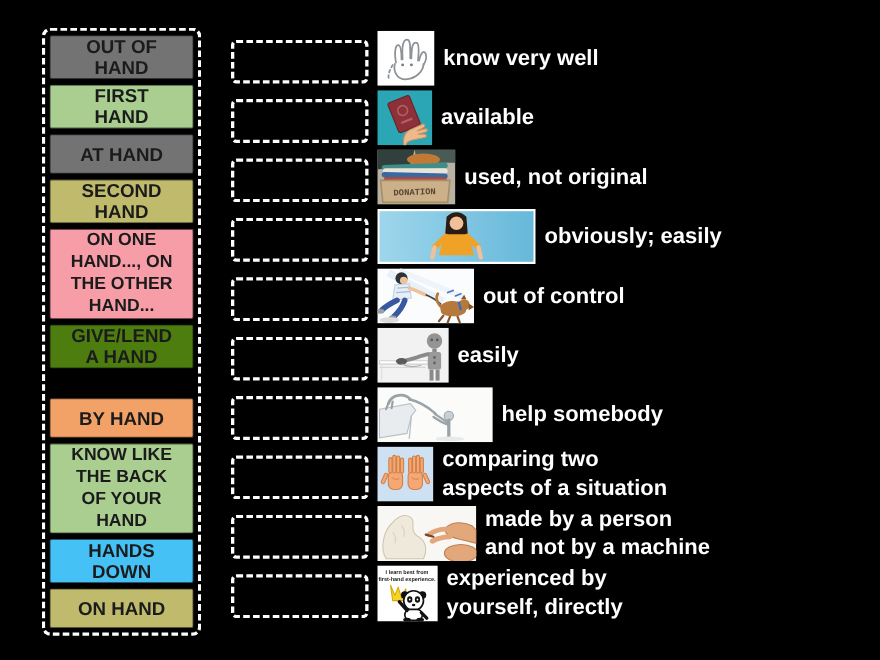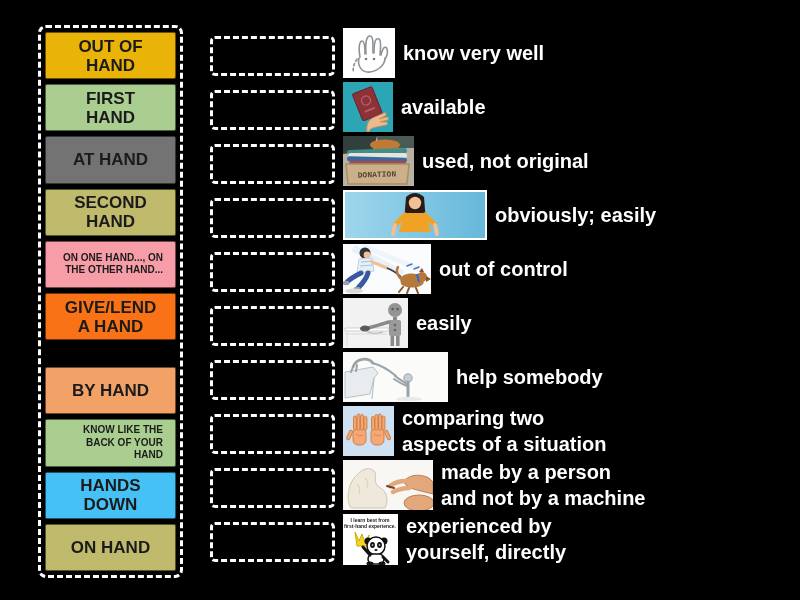--- a/index.html
+++ b/index.html
@@ -6,45 +6,45 @@
   .board{position:relative;width:800px;height:600px;background:#000;overflow:hidden;
          font-family:"Liberation Sans",sans-serif;}
   
   .terms-panel{position:absolute;left:38px;top:25px;width:145px;height:553px;
                border:3px dashed #fff;border-radius:8px;box-sizing:border-box;
                display:flex;flex-direction:column;gap:5px;padding:4px;}
   .term-tile{flex:1;display:flex;align-items:center;justify-content:center;text-align:center;
              color:#1b1b1b;font-weight:bold;font-size:17px;line-height:1.12;
              padding:0 14px;box-sizing:border-box;border:1px solid rgba(0,0,0,0.55);
              border-radius:2px;cursor:grab;}
-  .term-tile.small{font-size:10px;line-height:1.25;padding:0 12px;text-align:right;}
+  .term-tile.small{font-size:16px;line-height:1.25;padding:0 12px;}
   
   .slots{position:absolute;left:210px;top:36px;display:flex;flex-direction:column;gap:14px;}
   .slot{width:125px;height:40px;border:3px dashed #fff;border-radius:5px;box-sizing:border-box;}
   
   .defs{position:absolute;left:343px;top:28px;display:flex;flex-direction:column;}
   .def-row{height:50px;margin-bottom:4px;display:flex;align-items:center;gap:8px;}
   .def-img{height:50px;flex:0 0 auto;display:block;}
   .def-text{color:#fff;font-weight:bold;font-size:20px;line-height:26px;white-space:pre-line;}
   .w52{width:52px}.w50{width:50px}.w71{width:71px}.w144{width:144px}.w88{width:88px}
   .w65{width:65px}.w105{width:105px}.w51{width:51px}.w90{width:90px}.w55{width:55px}
   svg{display:block}
 </style>
 </head>
 <body>
 
 <div class="board">
 
   <div class="terms-panel">
-    <div class="term-tile" style="background: #eab308;">OUT OF HAND</div>
+    <div class="term-tile" style="background: #737373;">OUT OF HAND</div>
     <div class="term-tile" style="background: rgb(169, 206, 144);">FIRST HAND</div>
     <div class="term-tile" style="background: #737373;">AT HAND</div>
     <div class="term-tile" style="background: rgb(191, 186, 108);">SECOND HAND</div>
     <div class="term-tile small" style="background: rgb(247, 157, 168);">ON ONE HAND..., ON THE OTHER HAND...</div>
-    <div class="term-tile" style="background: #f97316;">GIVE/LEND A HAND</div>
+    <div class="term-tile" style="background: #4d7c0f;">GIVE/LEND A HAND</div>
     <div class="term-tile" style="background: rgb(242, 162, 102); margin-top: 22px;">BY HAND</div>
     <div class="term-tile small" style="background: rgb(169, 206, 144);">KNOW LIKE THE BACK OF YOUR HAND</div>
     <div class="term-tile" style="background: rgb(69, 193, 246);">HANDS DOWN</div>
     <div class="term-tile" style="background: rgb(191, 186, 108);">ON HAND</div>
   </div>
 
   <div class="slots">
     <div class="slot"></div>
     <div class="slot"></div>
     <div class="slot"></div>

